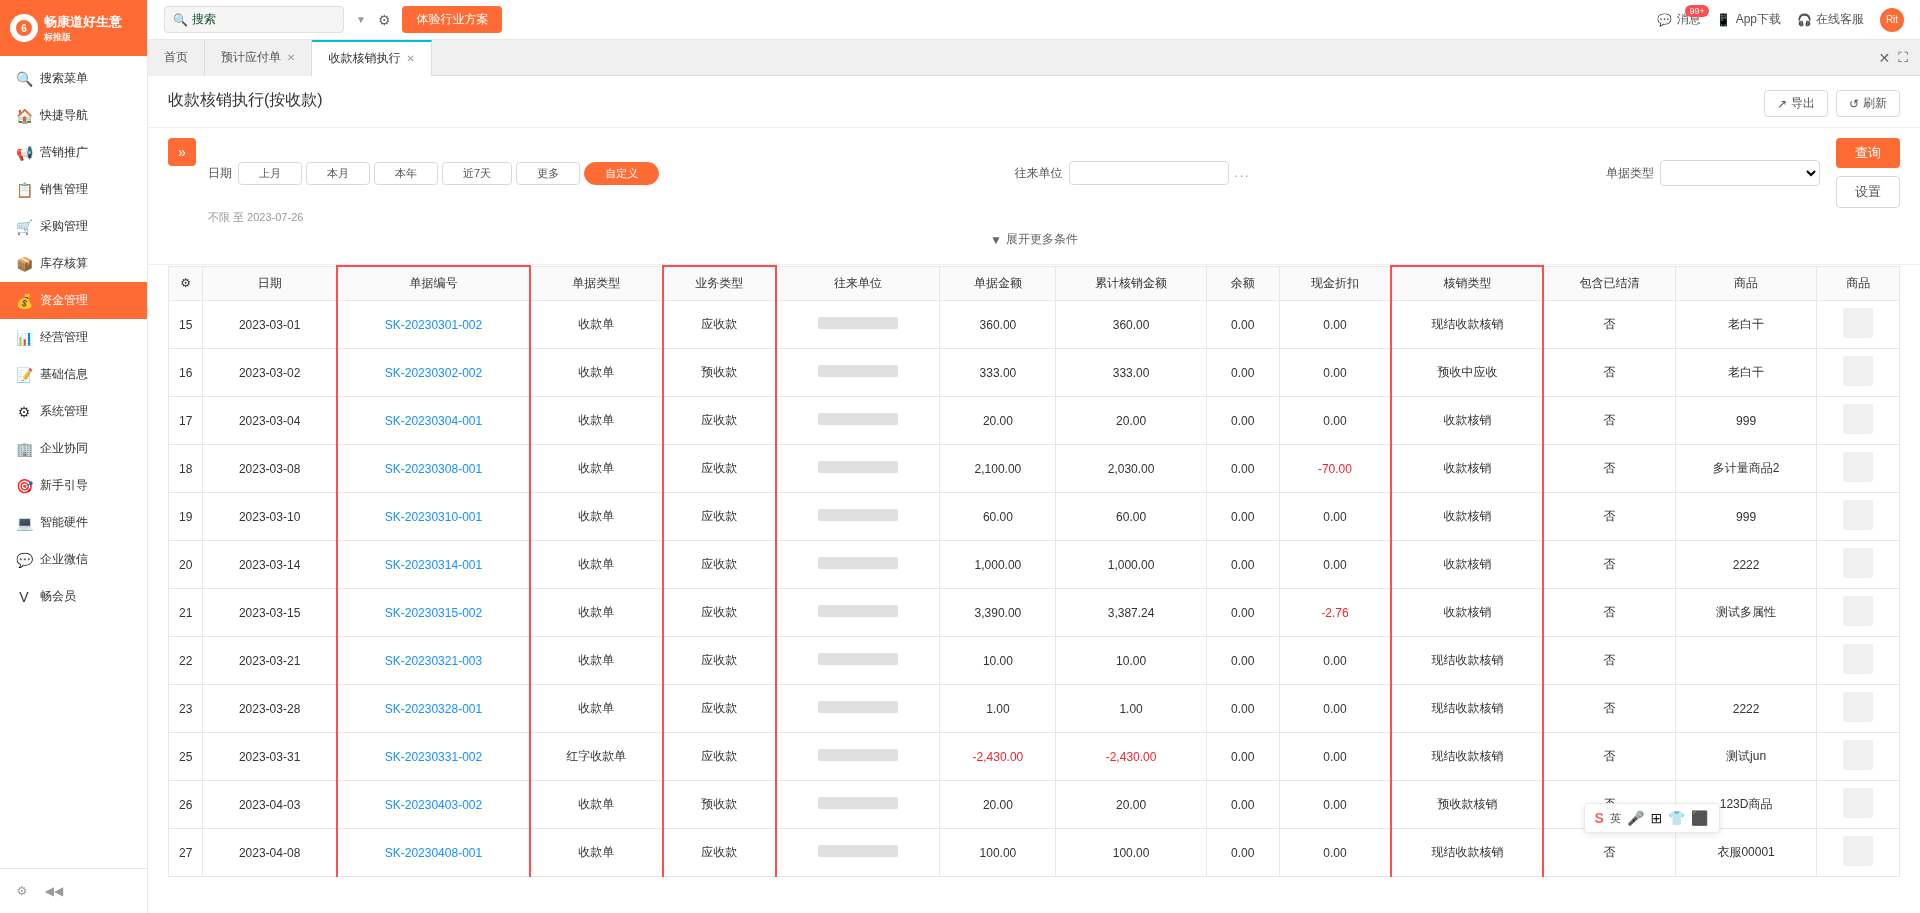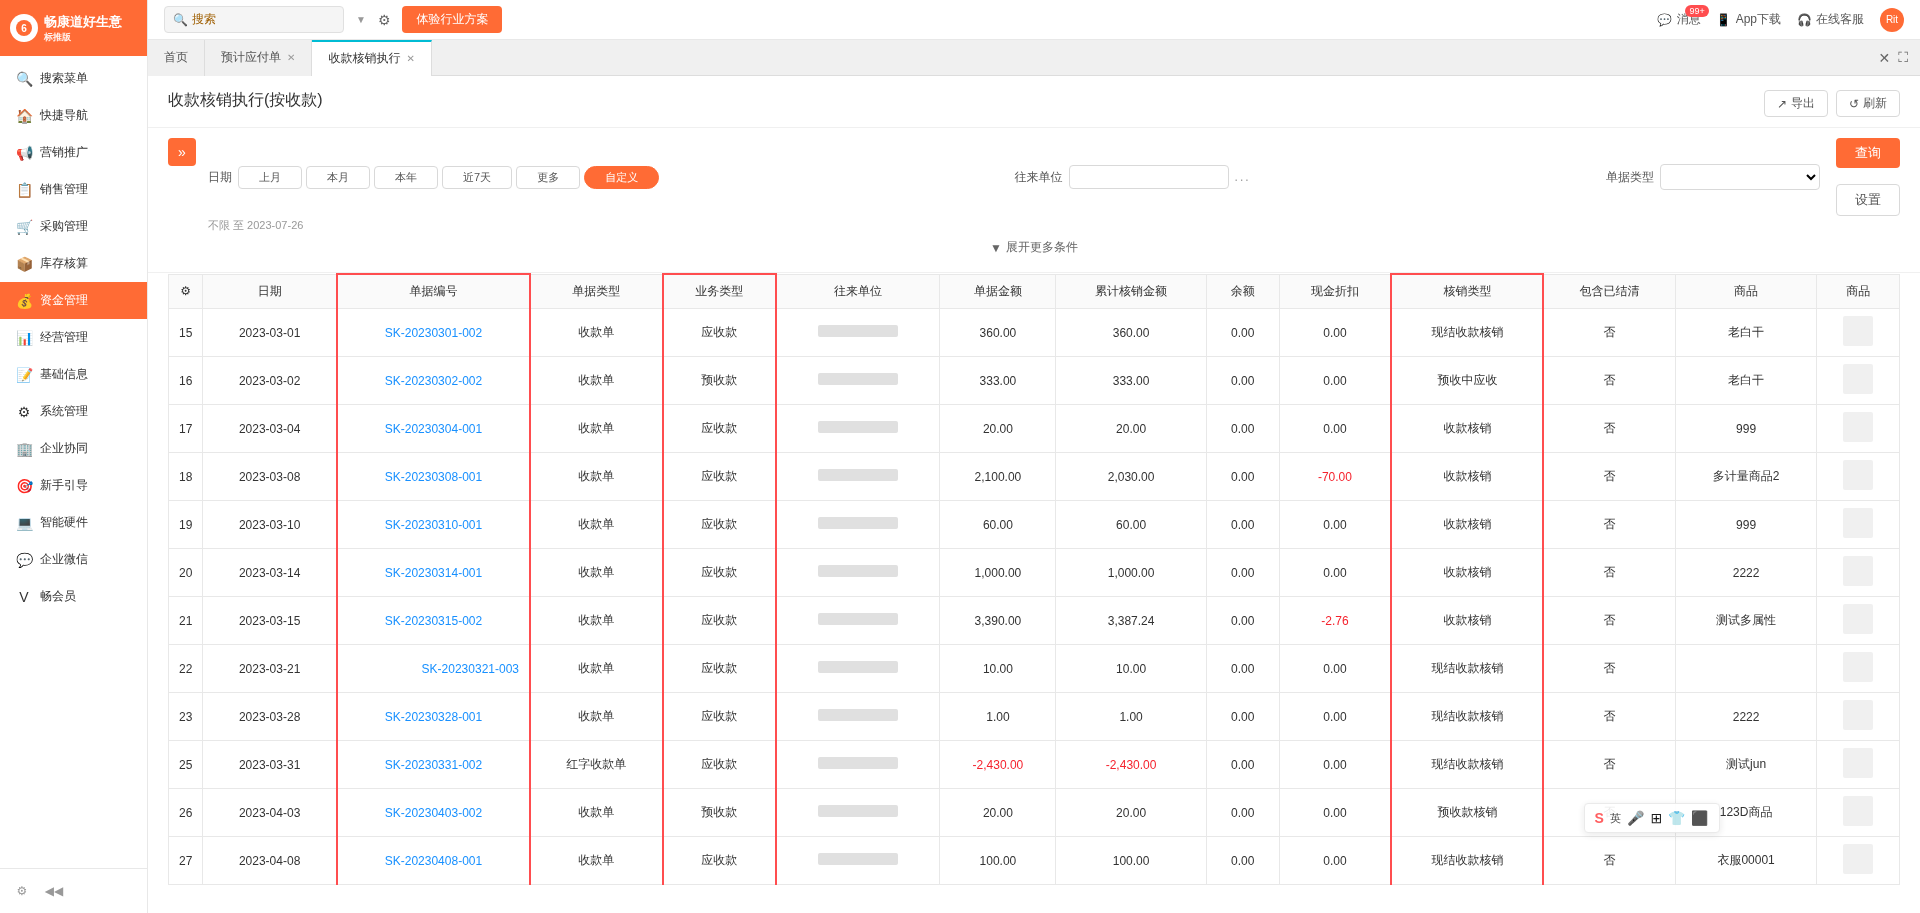--- a/index.html
+++ b/index.html
@@ -163,21 +163,21 @@
     <div class="sidebar-bottom-btn">⚙</div>
     <div class="sidebar-bottom-btn">◀◀</div>
   </div>
 </div>
 
 <div class="main">
 
   <div class="topbar">
     <div class="topbar-search">
       <span>🔍</span>
-      <span style="color:#a16207">搜索</span>
+      <span style="color:#14532d">搜索</span>
     </div>
     <span class="topbar-chevron">▼</span>
     <span class="topbar-gear">⚙</span>
     <button class="topbar-btn-orange">体验行业方案</button>
     <div class="topbar-right">
       <div class="topbar-right-item topbar-badge">
         <span>💬</span>
         <span>消息</span>
         <span class="badge-count">99+</span>
       </div>
@@ -250,21 +250,21 @@
               <input class="filter-input" type="text" value="" style="">
               <span class="filter-dots">...</span>
             </div>
             <div style="flex:1;"></div>
             <div class="filter-item">
               <span class="filter-label">单据类型</span>
               <select class="filter-select">
                 <option></option>
               </select>
             </div>
-            <div style="display:flex;flex-direction:column;gap:16px;">
+            <div style="display:flex;flex-direction:column;gap:8px;">
               <button class="btn-query">查询</button>
               <button class="btn-settings">设置</button>
             </div>
           </div>
           <div style="margin-top:2px;">
             <span style="font-size:11px;color:#999;">不限 至 2023-07-26</span>
           </div>
         </div>
       </div>
       <div class="expand-conditions">
@@ -402,21 +402,21 @@
     <td>0.00</td>
     <td class="red-text">-2.76</td>
     <td style="border-left:2px solid #ff4d4f;border-right:2px solid #ff4d4f;">收款核销</td>
     <td>否</td>
     <td>测试多属性</td>
     <td><span style="display:inline-block;width:30px;height:30px;background:#f0f0f0;border-radius:2px;"></span></td>
   </tr>
             <tr>
     <td>22</td>
     <td>2023-03-21</td>
-    <td style="border-left:2px solid #ff4d4f;border-right:2px solid #ff4d4f;text-align:right;"><a class="link-text">SK-20230321-003</a></td>
+    <td style="border-left:2px solid #ff4d4f;border-right:2px solid #ff4d4f;"><a class="link-text">SK-20230321-003</a></td>
     <td>收款单</td>
     <td style="border-left:2px solid #ff4d4f;border-right:2px solid #ff4d4f;">应收款</td>
     <td><span style="display:inline-block;width:80px;height:12px;background:#e0e0e0;border-radius:2px;"></span></td>
     <td>10.00</td>
     <td>10.00</td>
     <td>0.00</td>
     <td>0.00</td>
     <td style="border-left:2px solid #ff4d4f;border-right:2px solid #ff4d4f;">现结收款核销</td>
     <td>否</td>
     <td></td>

